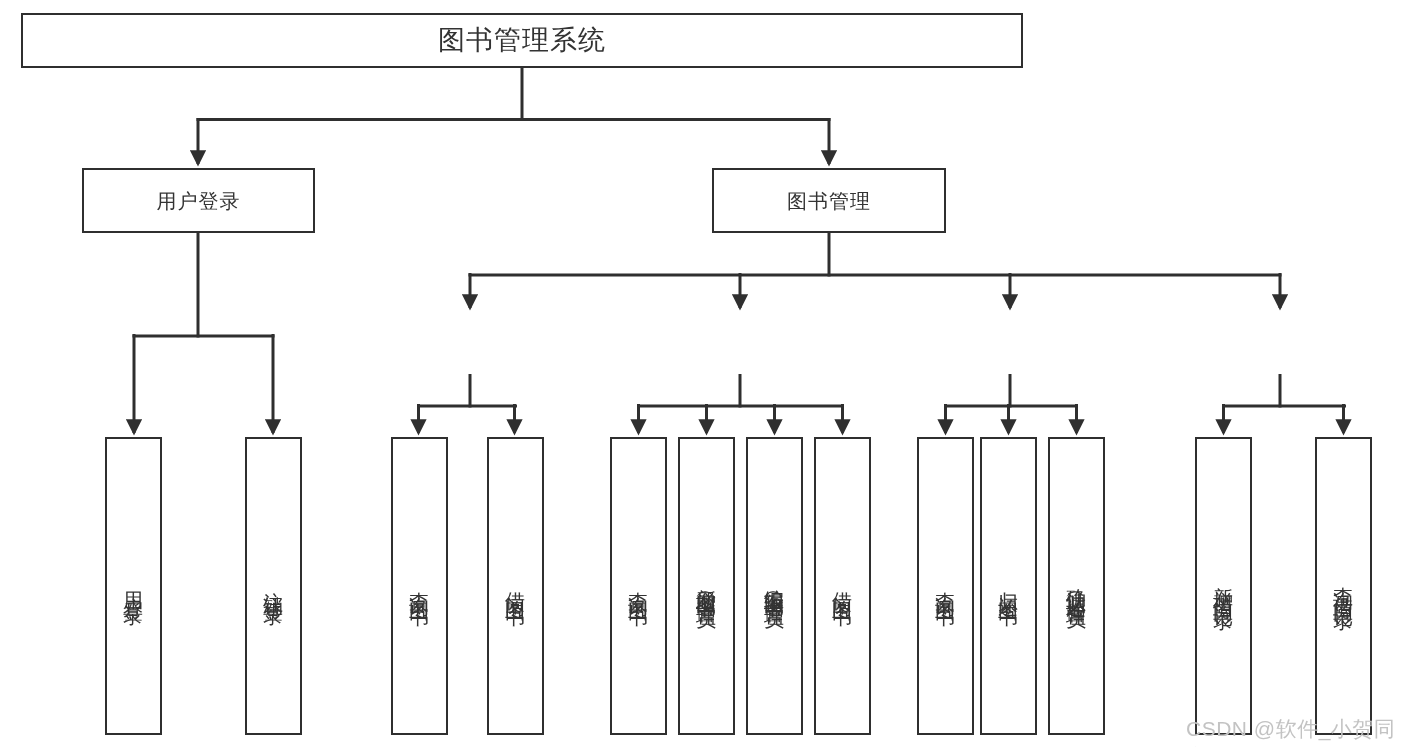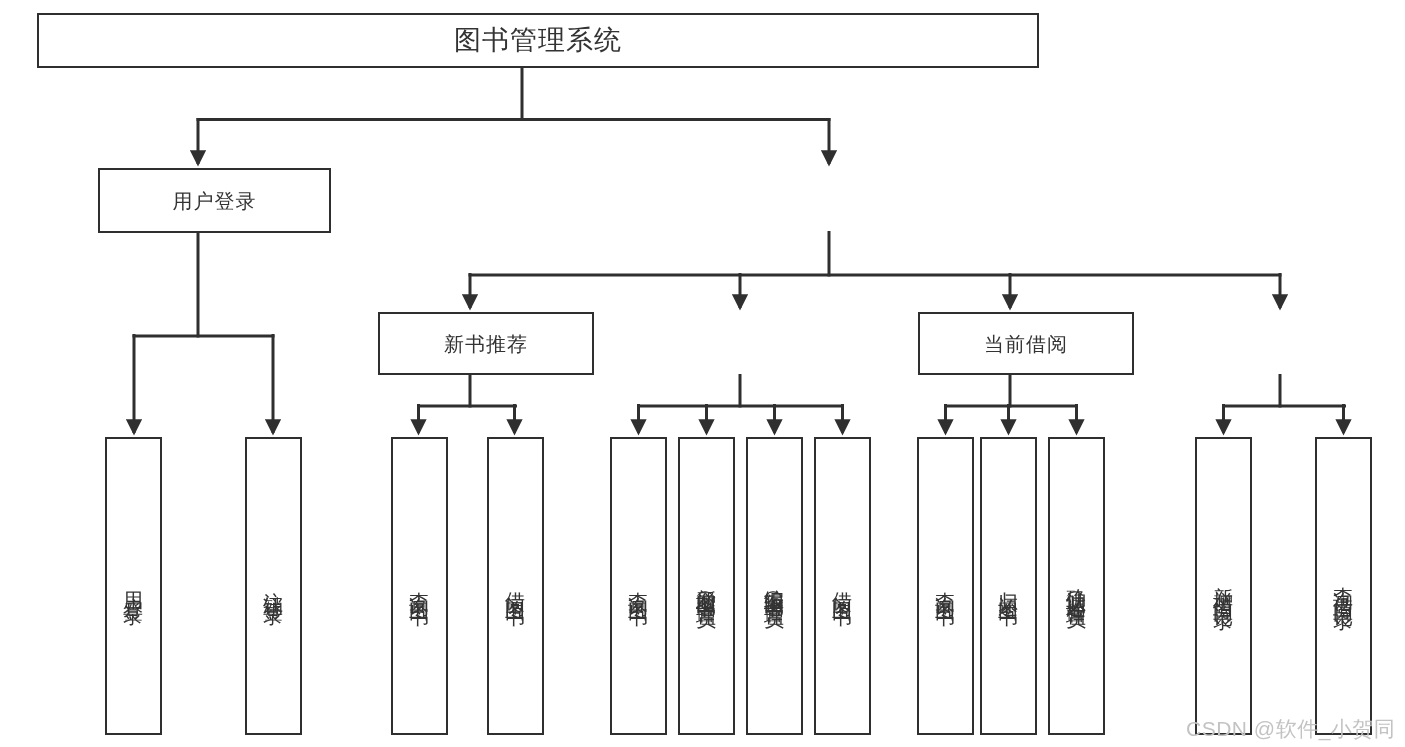--- a/index.html
+++ b/index.html
@@ -23,21 +23,21 @@
     border: 2.5px solid #2f2f2f;
     background: #ffffff;
     color: #333333;
     display: flex;
     align-items: center;
     justify-content: center;
     font-size: 20px;
     line-height: 1;
     white-space: nowrap;
   }
-  .h-box { letter-spacing: 1px; margin-left: 16px; }
+  .h-box { letter-spacing: 1px; }
   .v-box {
     writing-mode: vertical-rl;
     text-orientation: mixed;
     letter-spacing: 5px;
     white-space: normal;
   }
   .watermark {
     position: absolute;
     left: 1186px;
     top: 715px;
@@ -98,23 +98,22 @@
       <line x1="1280" y1="374" x2="1280" y2="407.5"></line>
       <line x1="1222" y1="406" x2="1346" y2="406"></line>
       <line x1="1223.5" y1="404" x2="1223.5" y2="433" marker-end="url(#arw)"></line>
       <line x1="1343.5" y1="404" x2="1343.5" y2="433" marker-end="url(#arw)"></line>
     </g>
   </svg>
 
   <div class="box h-box" style="left:21px; top:13px; width:1002px; height:55px; font-size:27px;">图书管理系统</div>
 
   <div class="box h-box" style="left:82px; top:168px; width:233px; height:65px;">用户登录</div>
+  <div class="box h-box" style="left:712px; top:168px; width:234px; height:65px;">图书管理</div>
 
-  <div class="box h-box" style="left:362px; top:312px; width:216px; height:63px;">新书推荐</div>
-  <div class="box h-box" style="left:902px; top:312px; width:216px; height:63px;">当前借阅</div>
 
   <div class="box v-box" style="left:105px; top:437px; width:57px; height:298px;">用户登录</div>
   <div class="box v-box" style="left:245px; top:437px; width:57px; height:298px;">注销登录</div>
 
   <div class="box v-box" style="left:391px; top:437px; width:57px; height:298px;">查询图书</div>
   <div class="box v-box" style="left:487px; top:437px; width:57px; height:298px;">借阅图书</div>
 
   <div class="box v-box" style="left:610px; top:437px; width:57px; height:298px;">查询图书</div>
   <div class="box v-box" style="left:678px; top:437px; width:57px; height:298px; letter-spacing:3px;">新增图书（管理员）</div>
   <div class="box v-box" style="left:746px; top:437px; width:57px; height:298px; letter-spacing:3px;">编辑图书（管理员）</div>

